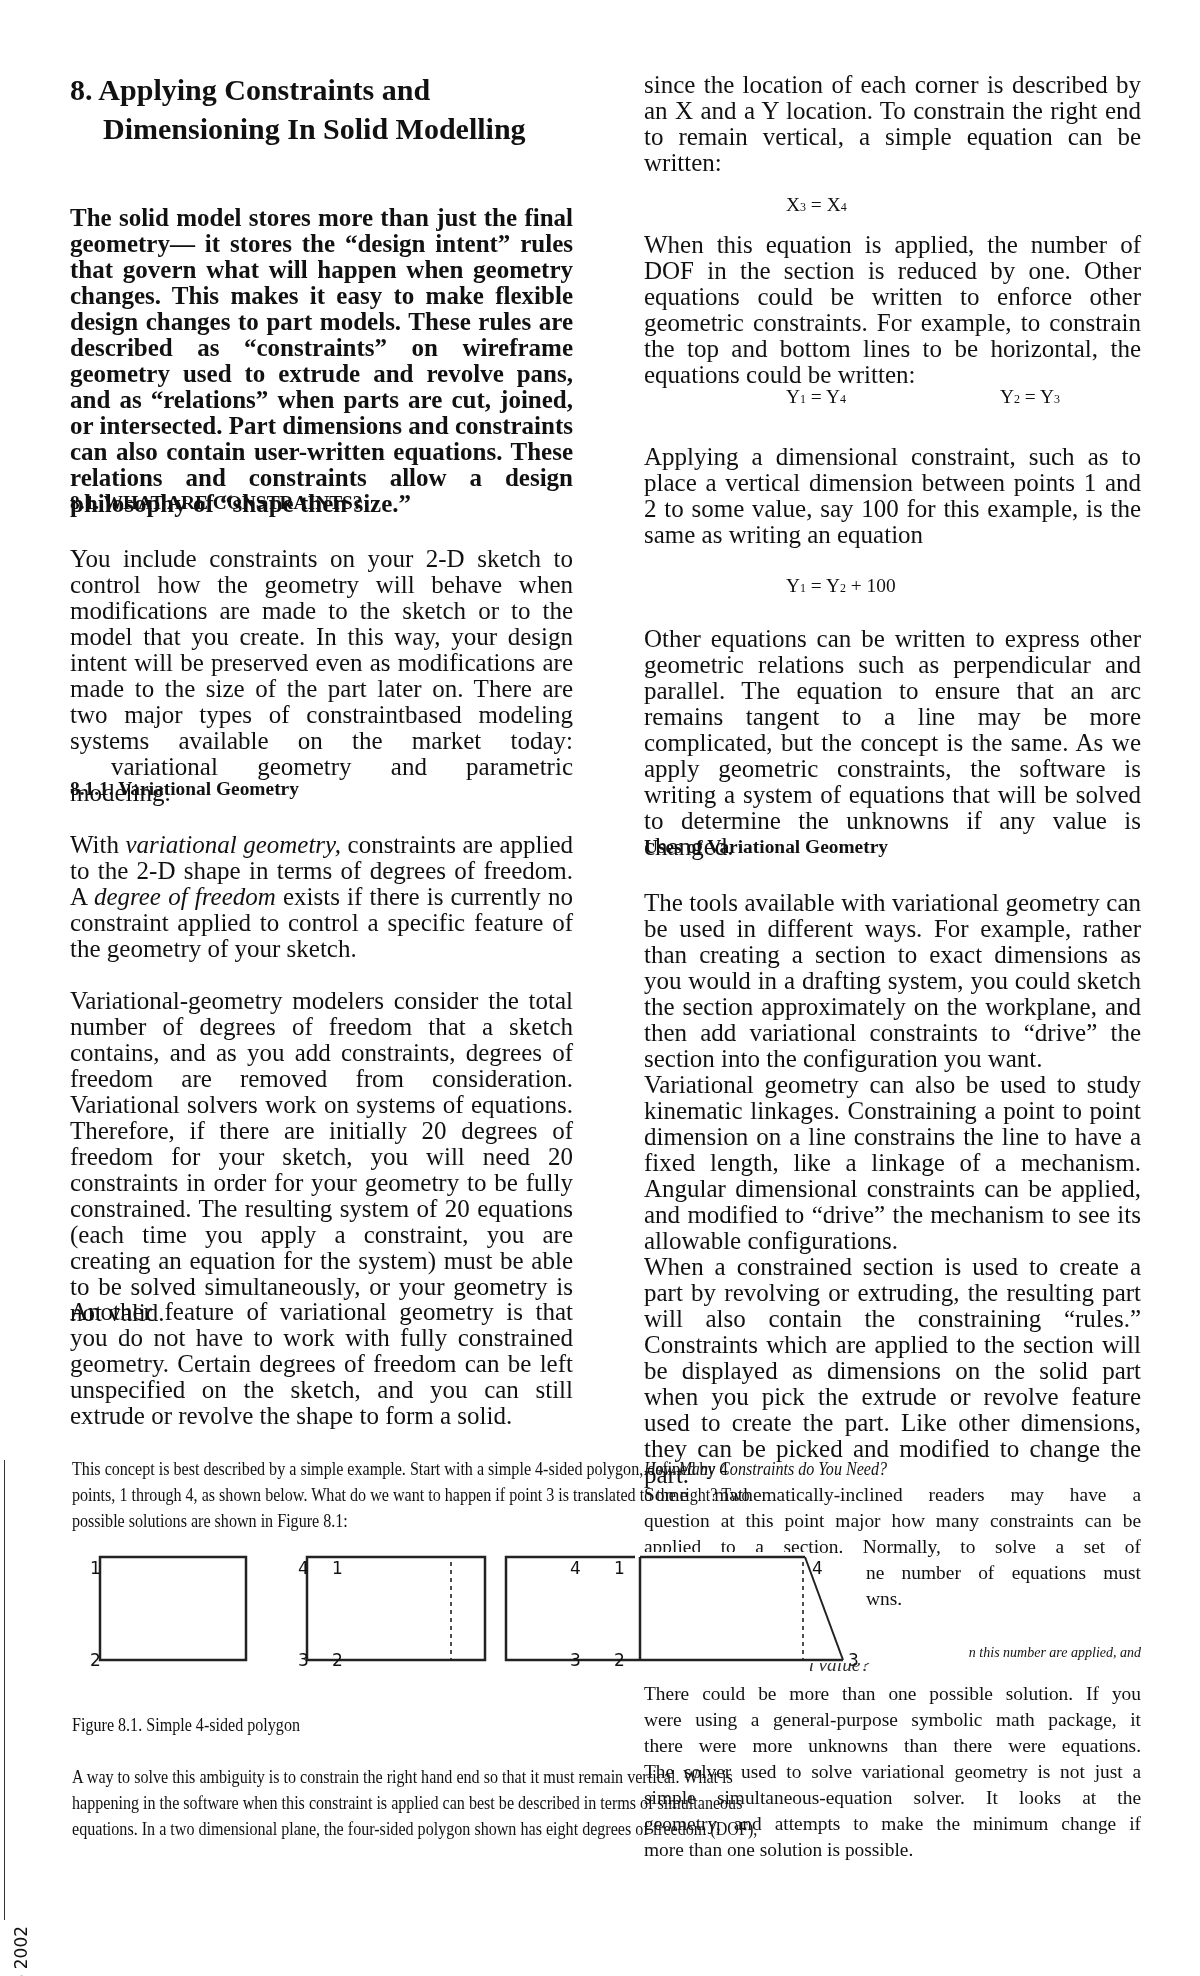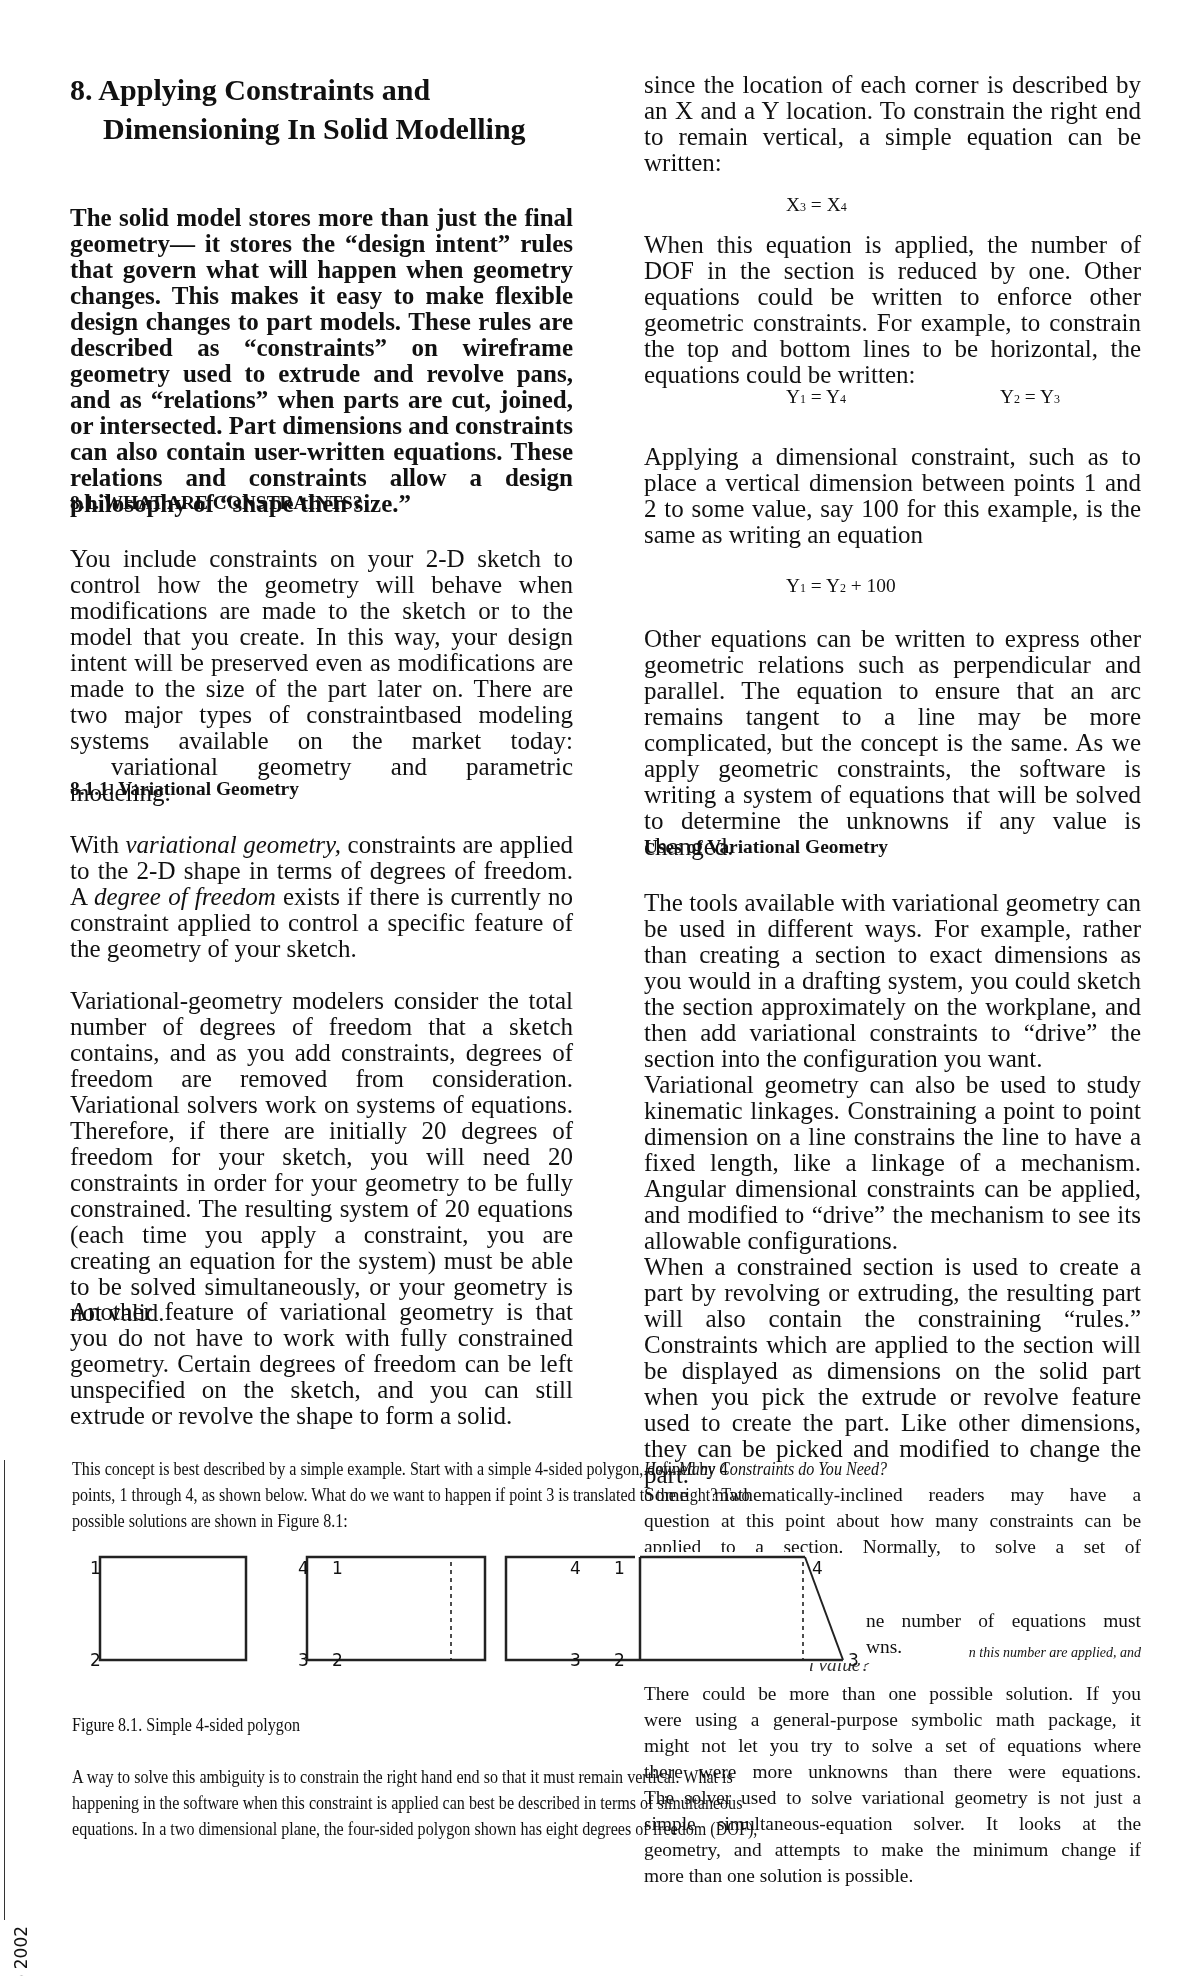--- a/index.html
+++ b/index.html
@@ -92,37 +92,36 @@
 </div>
 <div class="abs col" style="left:644px; top:1254px; width:497px;">
   <p>When a constrained section is used to create a part by revolving or extruding, the resulting part will also contain the constraining “rules.” Constraints which are applied to the section will be displayed as dimensions on the solid part when you pick the extrude or revolve feature used to create the part. Like other dimensions, they can be picked and modified to change the part.</p>
 </div>
 
 <div class="abs wide" style="left:644px; top:1456px;">
   <i>How Many Constraints do You Need?</i>
 </div>
 <div class="abs" style="left:644px; top:1482px; width:497px; font-size:19.4px; line-height:26px; text-align:justify;">
   <div style="text-align-last:justify;">Some mathematically-inclined readers may have a</div>
-  <div style="text-align-last:justify;">question at this point about how many constraints can be</div>
+  <div style="text-align-last:justify;">question at this point major how many constraints can be</div>
   <div style="text-align-last:justify;">applied to a section. Normally, to solve a set of</div>
 </div>
 <div class="abs" style="left:866px; top:1560px; width:275px; font-size:19.4px; line-height:26px; text-align:right;">
-  <div style="text-align-last:justify;margin-top:48px;">ne number of equations must</div>
+  <div style="text-align-last:justify;">ne number of equations must</div>
   <div style="text-align:left;">wns.</div>
 </div>
 <div class="abs" style="left:820px; top:1640px; width:321px; font-size:14px; line-height:26px; text-align:right;">
   <i>n this number are applied, and</i>
 </div>
 <div class="abs" style="left:644px; top:1663px; font-size:19.4px; line-height:20px; color:#333; overflow:hidden; height:14px;">
   <i style="position:relative; top:-8px;">a change is made to a value?</i>
 </div>
 <div class="abs" style="left:644px; top:1681px; width:497px; font-size:19.4px; line-height:26px;">
   <div style="text-align:justify; text-align-last:justify;">There could be more than one possible solution. If you</div>
   <div style="text-align:justify; text-align-last:justify;">were using a general-purpose symbolic math package, it</div>
-  <div style="text-align:justify; text-align-last:justify;">might not let you try to solve a set of equations where</div>
   <div style="text-align:justify; text-align-last:justify;">there were more unknowns than there were equations.</div>
   <div style="text-align:justify; text-align-last:justify;">The solver used to solve variational geometry is not just a</div>
   <div style="text-align:justify; text-align-last:justify;">simple simultaneous-equation solver. It looks at the</div>
   <div style="text-align:justify; text-align-last:justify;">geometry, and attempts to make the minimum change if</div>
   <div>more than one solution is possible.</div>
 </div>
 
 <div class="abs wide" style="left:72px; top:1456px;">
   <div>This concept is best described by a simple example. Start with a simple 4-sided polygon, defined by 4</div>
   <div>points, 1 through 4, as shown below. What do we want to happen if point 3 is translated to the right? Two</div>

